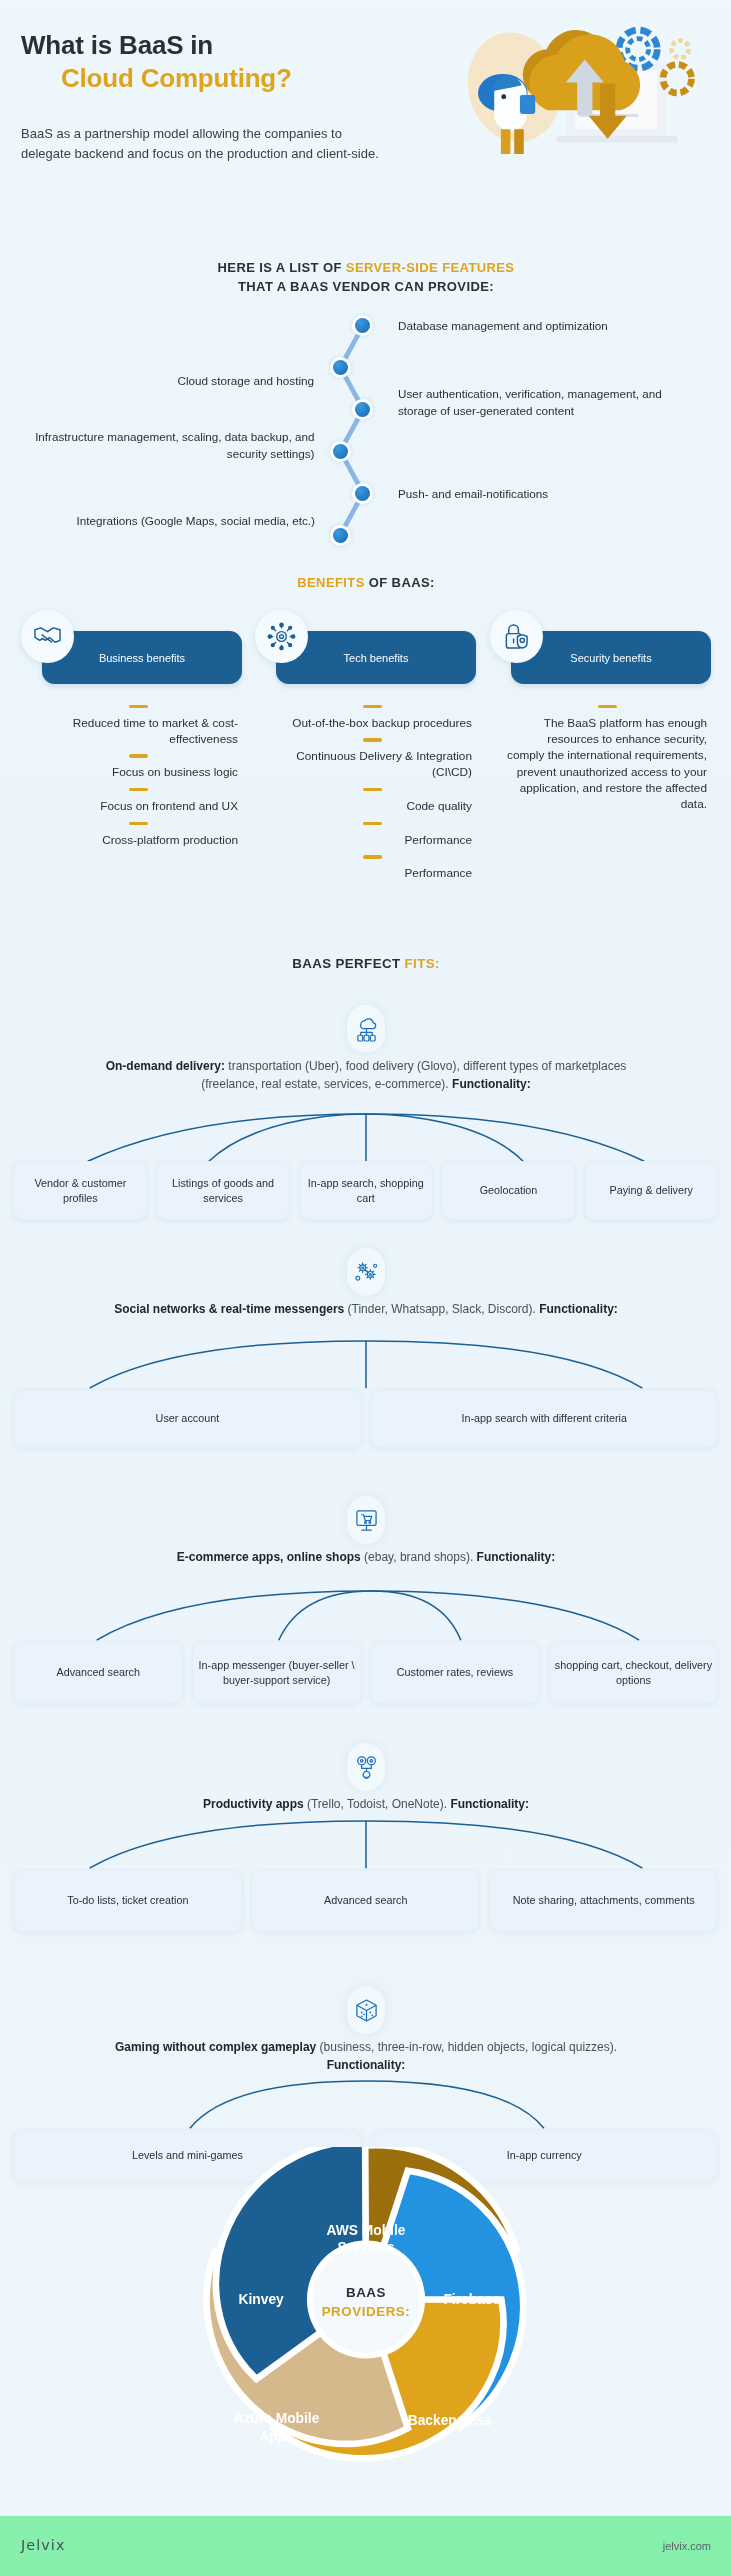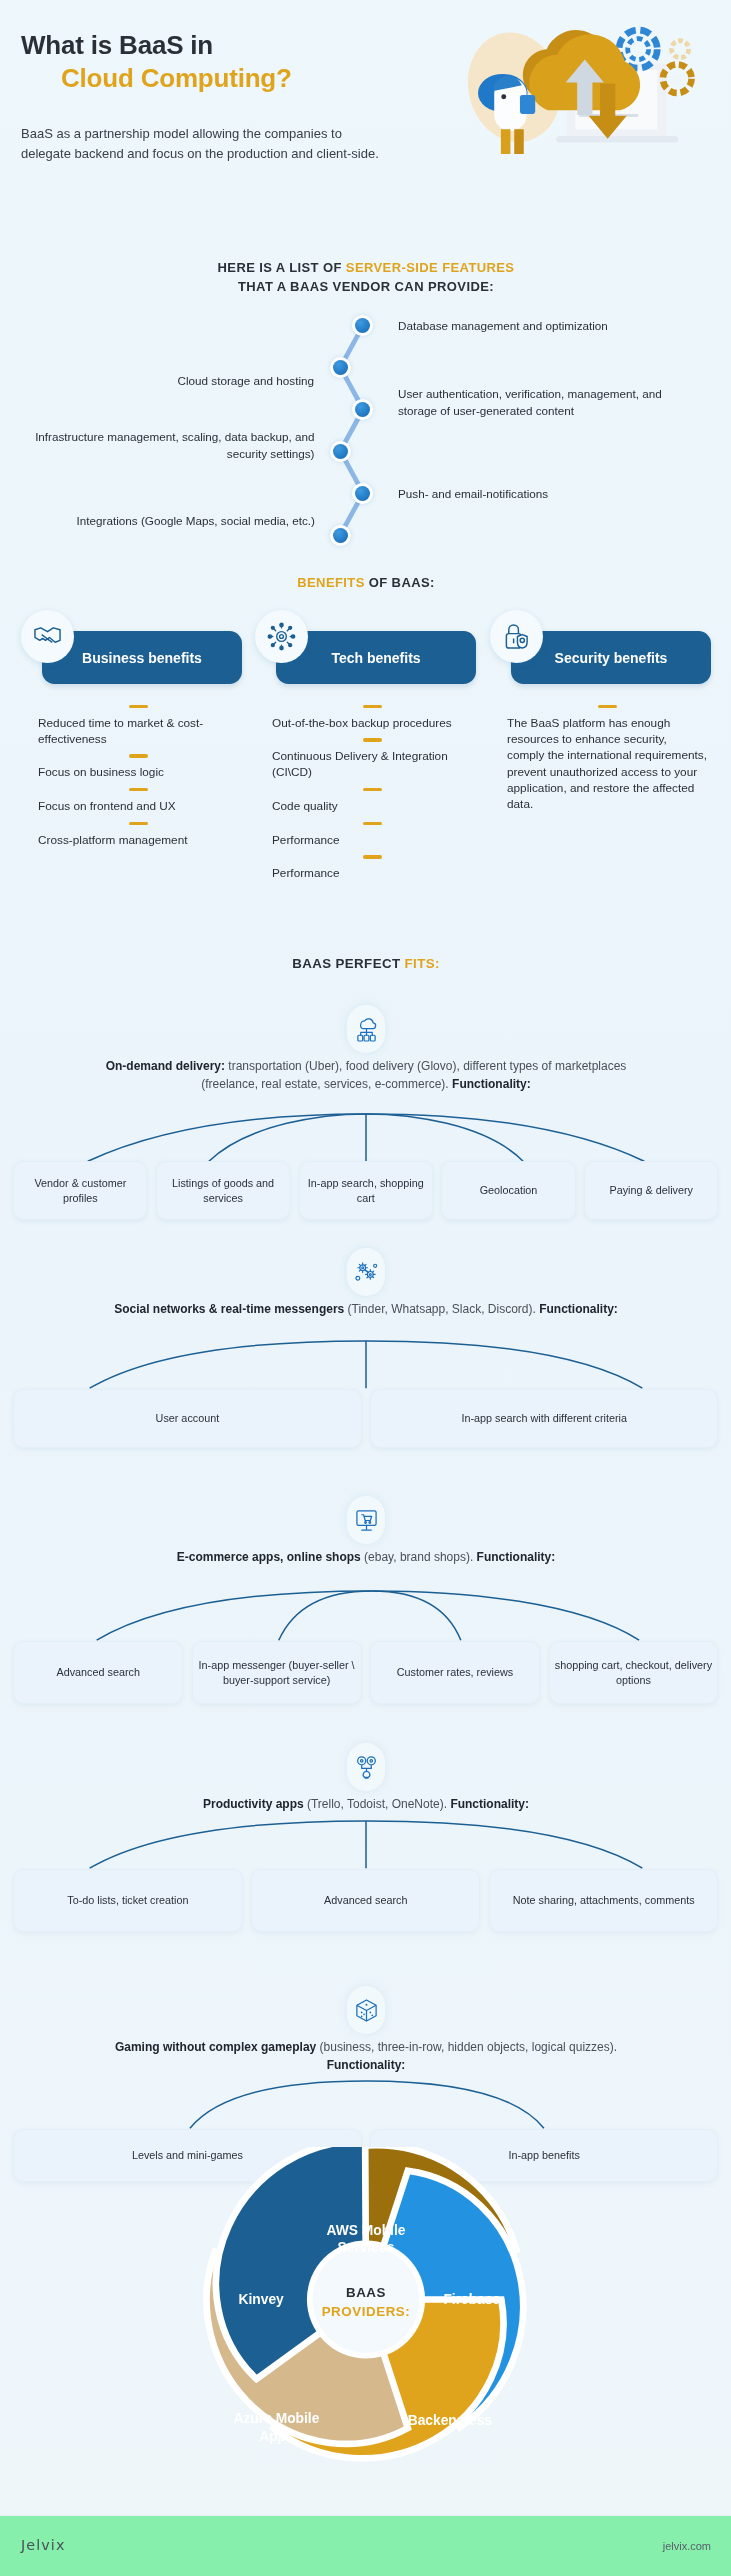--- a/index.html
+++ b/index.html
@@ -37,27 +37,27 @@
   .dot i { position:absolute; left:2.9px; top:2.9px; width:15.2px; height:15.2px; border-radius:50%;
     background:radial-gradient(circle at 35% 30%,#3f9ae0,#1068b3); display:block; }
   .zl { position:absolute; font-size:11.7px; line-height:1.45; color:#2b3038; }
   .zl.r { text-align:left; }
   .zl.l { text-align:right; }
 
   
   .ben-wrap { position:absolute; left:0; top:583px; width:732px; height:329px; }
   .ben-col { position:absolute; top:27px; width:221px; }
   .ben-card { position:absolute; top:21px; width:200px; height:53px;
-    background:#1b5f93; border-radius:12.4px; color:#fff; font-size:14px; font-weight:bold;
+    background:#1b5f93; border-radius:12.4px; color:#fff; font-size:11px; font-weight:normal;
     display:flex; align-items:center; justify-content:center; text-align:center;
     box-shadow:0 2.9px 5.7px rgba(20,70,120,.13); }
   .ben-ico { position:absolute; left:0px; top:0px; width:53px; height:53px; border-radius:50%;
     background:#f4fafd; box-shadow:0 1.9px 6.7px rgba(40,110,180,.14);
     display:flex; align-items:center; justify-content:center; z-index:2; }
-  .ben-list { position:absolute; top:91px; width:200px; left:17px; text-align:left; }
+  .ben-list { position:absolute; top:91px; width:200px; left:17px; text-align:right; }
   .ben-item { font-size:11.8px; line-height:1.36; color:#2b3038; font-weight:500; }
   .dash { width:19px; height:3.3px; background:#e0a41c; border-radius:1.9px; margin:7.6px auto 6.7px; }
   .dash.first { margin-top:3.8px; }
   .ben-para { font-size:11.8px; line-height:1.38; color:#2b3038; font-weight:500; }
 
   
   .fits-title { position:absolute; left:0; top:956px; width:732px; text-align:center;
     font-size:13.3px; font-weight:bold; letter-spacing:0.4px; }
 
   .fit-block { position:absolute; left:0; width:732px; }
@@ -191,21 +191,21 @@
       </div>
       <div class="ben-card" style="left:21px;">Business benefits</div>
       <div class="ben-list">
         <div class="dash first"></div>
         <div class="ben-item">Reduced time to market &amp; cost-effectiveness</div>
         <div class="dash"></div>
         <div class="ben-item">Focus on business logic</div>
         <div class="dash"></div>
         <div class="ben-item">Focus on frontend and UX</div>
         <div class="dash"></div>
-        <div class="ben-item">Cross-platform management</div>
+        <div class="ben-item">Cross-platform production</div>
       </div>
     </div>
 
     <div class="ben-col" style="left:255px;">
       <div class="ben-ico">
         <svg width="29" height="29" viewBox="0 0 30 30" fill="none" stroke="#1b5f93" stroke-width="1.4">
           <circle cx="15" cy="15" r="5"></circle>
             <circle cx="15" cy="15" r="2"></circle>
           <g stroke-linecap="round">
             <path d="M15 2 v4 M15 24 v4 M2 15 h4 M24 15 h4 M6 6 l3 3 M21 21 l3 3 M24 6 l-3 3 M6 24 l3 -3"></path>
@@ -389,21 +389,21 @@
     </div>
     <div class="fit-desc" style="top:53px;"><b>Gaming without complex gameplay</b> (business, three-in-row, hidden objects, logical quizzes). <b>Functionality:</b></div>
     <svg class="connector" style="top:93px;" height="53" viewBox="0 0 768 56" width="732">
       <g fill="none" stroke="#1b5f93" stroke-width="1.6">
         <path d="M384 2 C310 2 230 12 198 52"></path>
         <path d="M384 2 C460 2 540 12 572 52"></path>
       </g>
     </svg>
     <div class="fit-boxes" style="top:143px; height:53px;">
       <div class="fbox">Levels and mini-games</div>
-      <div class="fbox">In-app benefits</div>
+      <div class="fbox">In-app currency</div>
     </div>
   </div>
 
   <div class="wheel-wrap">
     <svg width="732" height="324" viewBox="0 0 768 340">
       <ellipse cx="384" cy="160" rx="152" ry="158" fill="#fdfeff" opacity=".95"></ellipse>
       <ellipse cx="384" cy="160" rx="152" ry="158" fill="none" stroke="#e8f1f7" stroke-width="2"></ellipse>
       <g stroke="#ffffff" stroke-width="7">
         <path d="M384 160 L384 18 A142 148 0 0 1 519 257 Z" fill="#9a6f0c" transform="rotate(-54 384 160)"></path>
         <path d="M384 160 L384 18 A142 148 0 0 1 519 257 Z" fill="#2392e0" transform="rotate(18 384 160)"></path>

